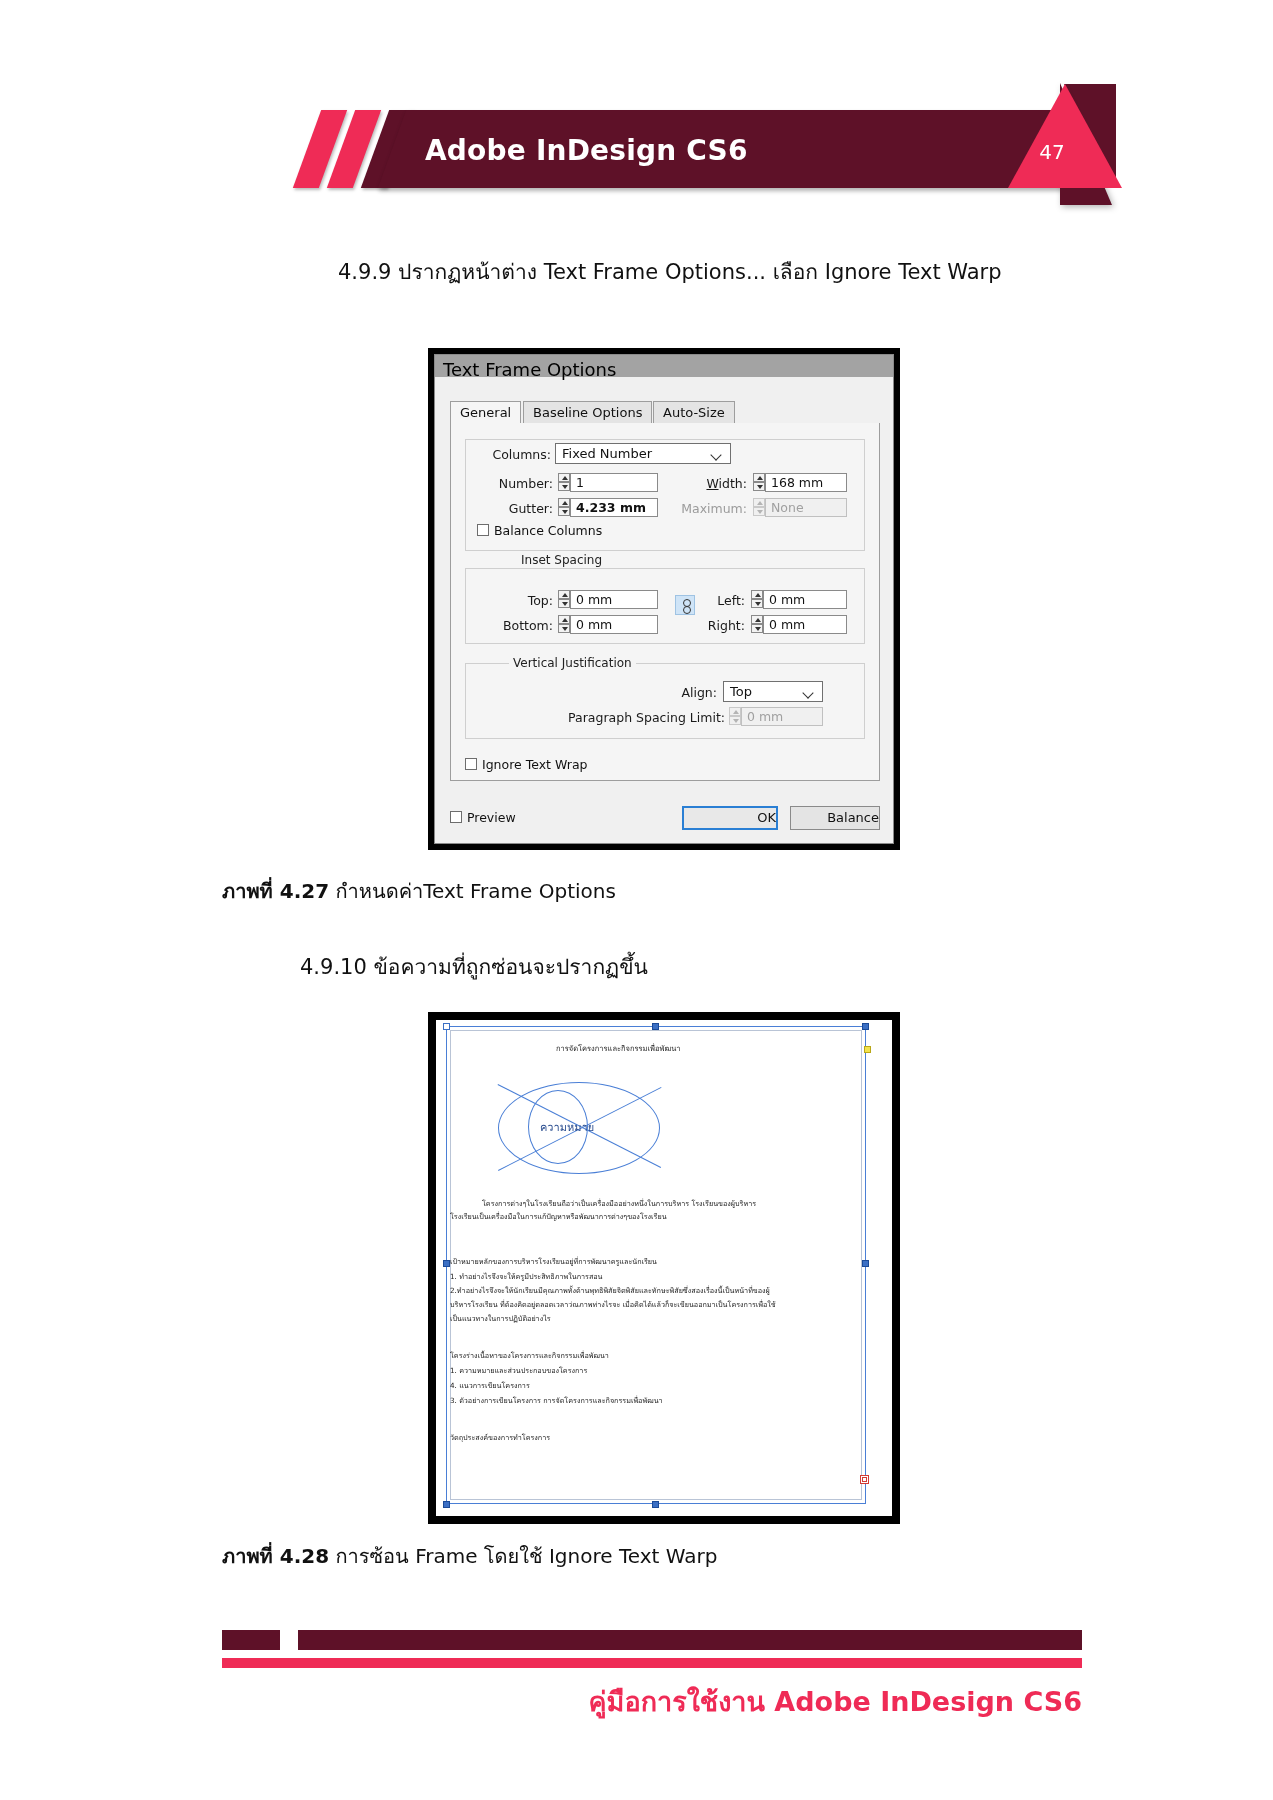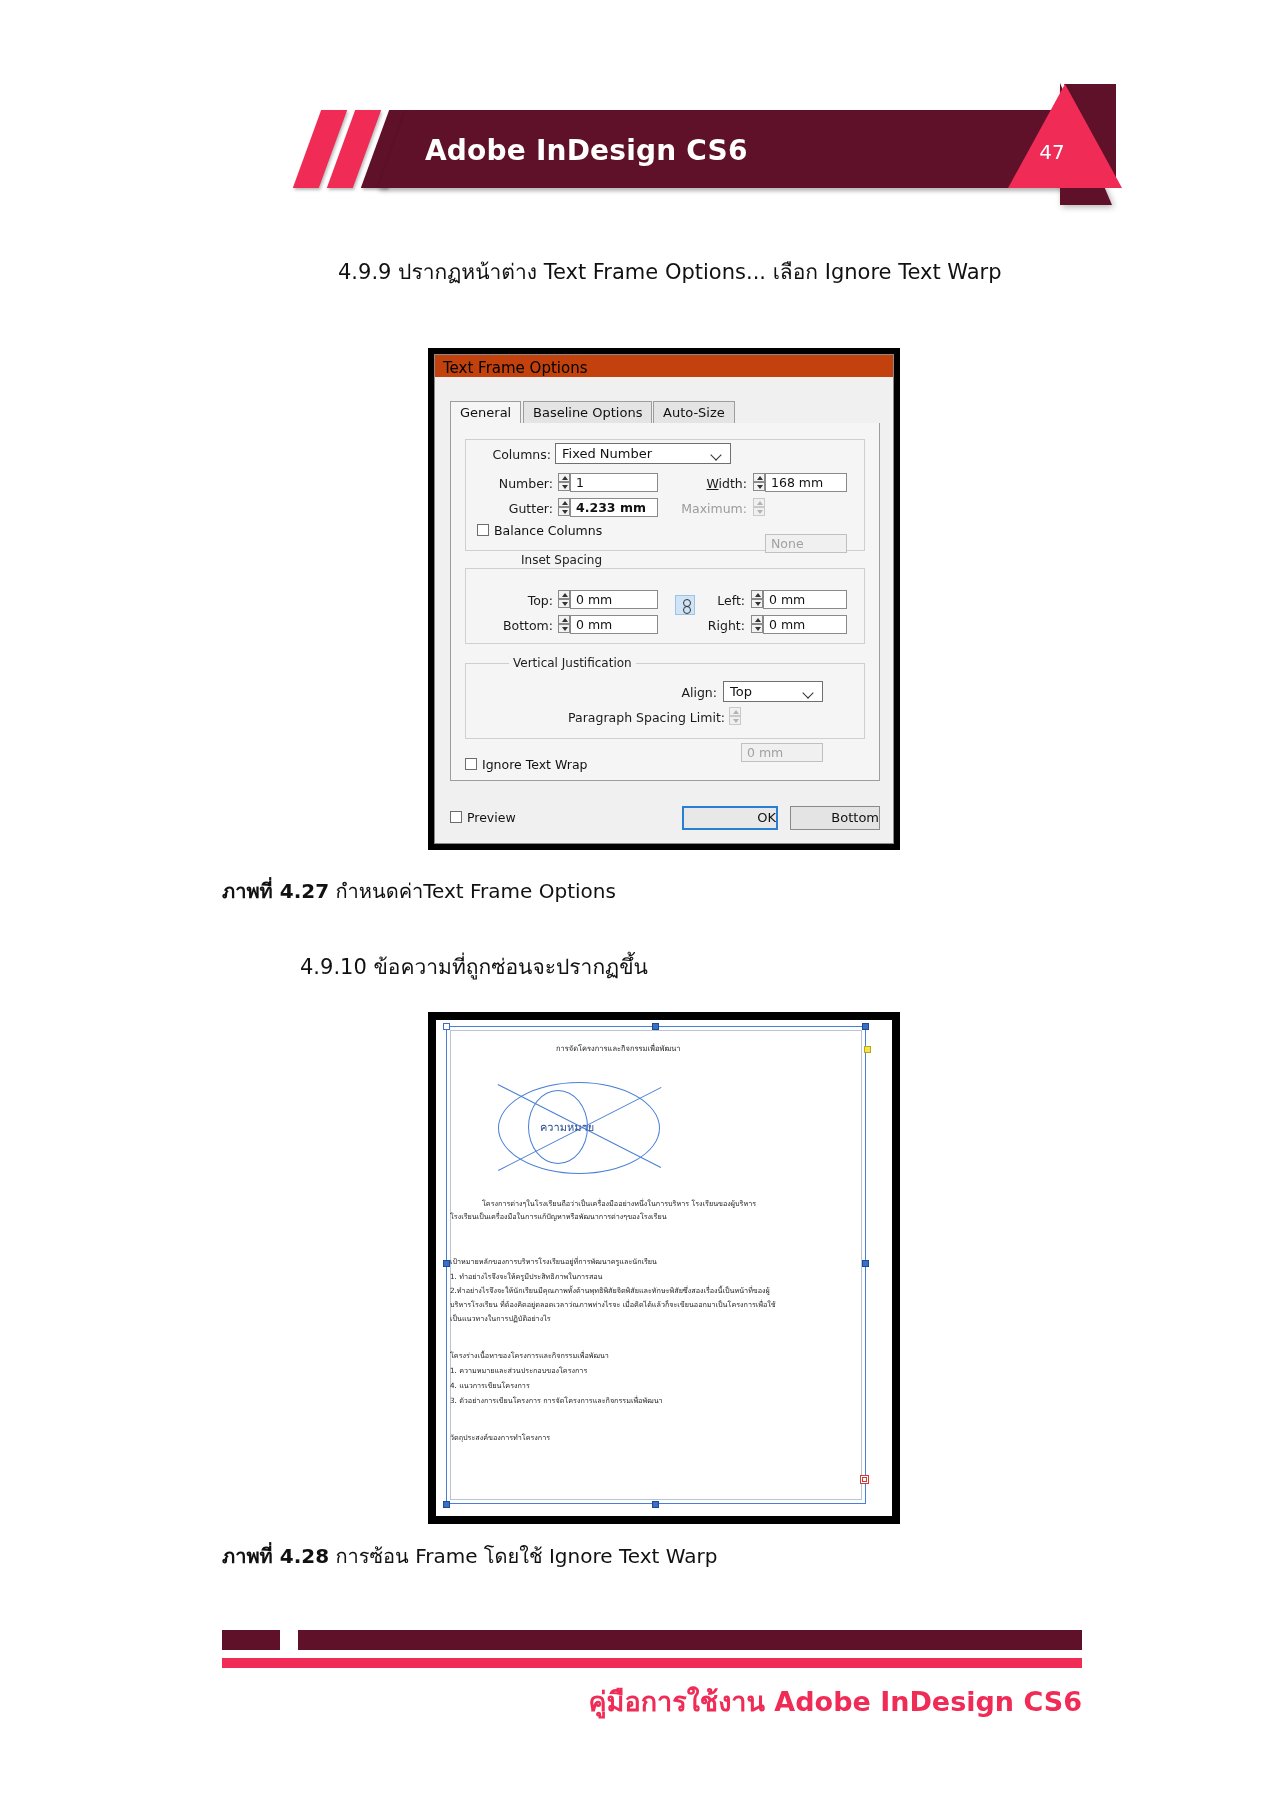--- a/index.html
+++ b/index.html
@@ -48,41 +48,41 @@
   .cap-2{position:absolute;left:222px;top:1540px;font-size:20px;white-space:nowrap;}
   .cap-b{font-weight:bold;}
 
   
   .fig1{position:absolute;left:428px;top:348px;width:472px;height:502px;
       background:#000;padding:0;box-sizing:border-box;}
   .dlg{position:absolute;left:6px;top:6px;width:460px;height:490px;
       background:#f0f0f0;border:1px solid #8a8a8a;box-sizing:border-box;
       font-family:"DejaVu Sans","Liberation Sans",sans-serif;font-size:11.5px;color:#111;}
   .dlg-title{position:absolute;left:0;top:0;width:100%;height:22px;
-      background:#c2410c;color:#000;font-size:15px;padding:4px 0 0 8px;
+      background:#a3a3a3;color:#000;font-size:18px;padding:4px 0 0 8px;
       box-sizing:border-box;}
   .tabs{position:absolute;left:15px;top:46px;width:430px;height:23px;
       border-bottom:1px solid #9d9d9d;}
   .tab{position:absolute;top:0;height:23px;line-height:22px;padding:0 9px;
       font-size:13px;box-sizing:border-box;
       border:1px solid #9d9d9d;border-bottom:none;background:#e4e4e4;}
   .tab.active{background:#f5f5f5;border-bottom:1px solid #f5f5f5;}
   .panel{position:absolute;left:15px;top:68px;width:430px;height:358px;
       background:#f5f5f5;border:1px solid #9d9d9d;border-top:none;box-sizing:border-box;padding-left:16px;}
 
   .grp{position:absolute;border:1px solid #cfcfcf;box-sizing:border-box;}
   .grp-lbl{position:absolute;background:#f5f5f5;padding:0 4px;font-size:12px;color:#222;}
 
   .lbl{position:absolute;font-size:12.5px;color:#1a1a1a;text-align:right;}
   .lbl.dim{color:#9b9b9b;}
   .u{text-decoration:underline;}
 
   .fld{position:absolute;height:19px;background:#fff;border:1px solid #8a8a8a;
       box-sizing:border-box;font-size:12.5px;padding:1px 0 0 5px;color:#111;}
-  .fld.dim{background:#f0f0f0;border-color:#c0c0c0;color:#a0a0a0;margin-top:36px;}
+  .fld.dim{background:#f0f0f0;border-color:#c0c0c0;color:#a0a0a0;}
   .fld.bold{font-weight:bold;}
   .spin{position:absolute;width:12px;height:19px;box-sizing:border-box;}
   .spin i{position:absolute;left:0;width:12px;height:9px;display:block;
       border:1px solid #8a8a8a;background:#f3f3f3;box-sizing:border-box;}
   .spin i.up{top:0;}
   .spin i.dn{top:9px;}
   .spin i::after{content:"";position:absolute;left:3px;width:0;height:0;
       border-left:3px solid transparent;border-right:3px solid transparent;}
   .spin i.up::after{top:2px;border-bottom:4px solid #333;}
   .spin i.dn::after{top:2px;border-top:4px solid #333;}
@@ -278,21 +278,21 @@
         <span class="txt">Ignore Text Wrap</span>
       </div>
     </div>
 
     <div class="footer-row">
       <div class="cbx" style="left:0;top:4px;">
         <span class="box"></span>
         <span class="txt">Preview</span>
       </div>
       <div class="btn focus" style="left:232px;width:96px;">OK</div>
-      <div class="btn" style="left:340px;width:90px;">Bottom</div>
+      <div class="btn" style="left:340px;width:90px;">Balance</div>
     </div>
 
   </div>
 </div>
 
 <div class="thai cap-1">
   <span class="cap-b">ภาพที่ 4.27</span><span> กำหนดค่าText Frame Options</span>
 </div>
 
 <div class="thai step-2">4.9.10 ข้อความที่ถูกซ่อนจะปรากฏขึ้น</div>

